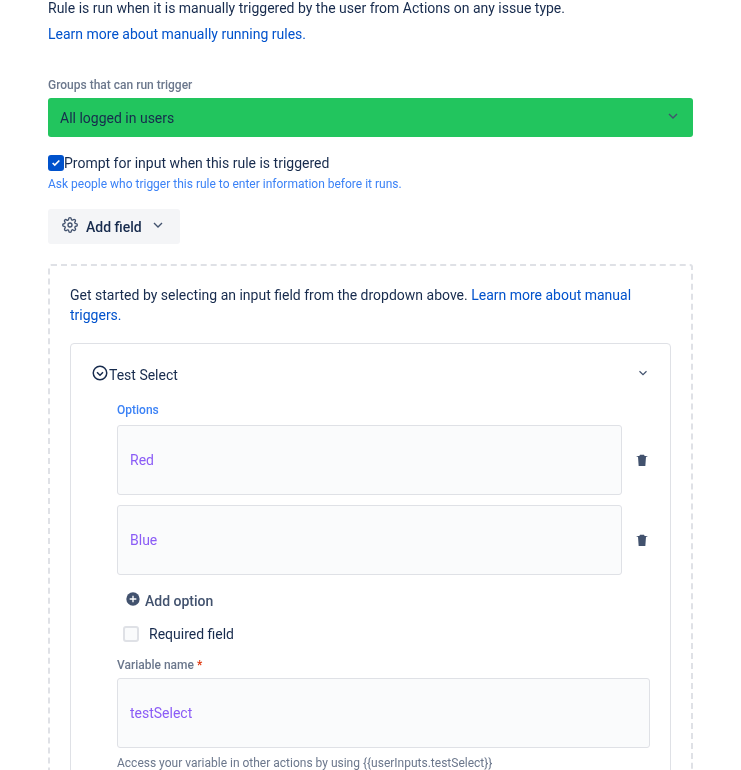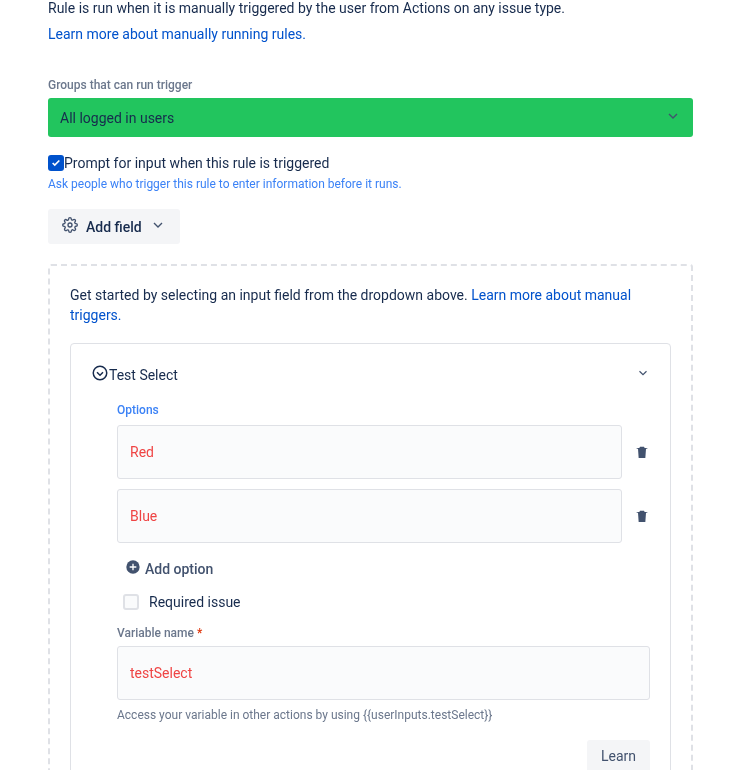--- a/index.html
+++ b/index.html
@@ -91,23 +91,23 @@
     font-size: 12px;
     color: #3b82f6;
     font-weight: 500;
     margin-bottom: 8px;
   }
   .opt-row { display: flex; align-items: center; gap: 12px; margin-bottom: 10px; }
   .text-input {
     flex: 1;
     border: 1px solid #DFE1E6;
     border-radius: 3px;
-    padding: 18px 12px;
+    padding: 26px 12px;
     font-size: 14px;
-    color: #ef4444;
+    color: #8b5cf6;
     background: #FAFBFC;
     font-family: inherit;
   }
   .trash { cursor: pointer; color: #42526E; display: flex; }
   .trash svg { width: 16px; height: 18px; }
   .add-option {
     display: inline-flex;
     align-items: center;
     gap: 4px;
     margin: 6px 0 16px 0;
@@ -224,21 +224,21 @@
           <svg viewBox="0 0 24 24" fill="#42526E">
               <circle cx="12" cy="12" r="10"></circle>
               <path d="M12 7v10M7 12h10" stroke="#fff" stroke-width="2"></path>
             </svg>
         </span>
         <span>Add option</span>
       </div>
 
       <div class="req-row">
         <span class="chk unchecked"></span>
-        <span>Required issue</span>
+        <span>Required field</span>
       </div>
 
       <div class="var-label">
         <span>Variable name</span><span class="req-star"> *</span>
       </div>
       <input class="text-input" style="width: 100%;" value="testSelect">
       <div class="var-hint">Access your variable in other actions by using {{userInputs.testSelect}}</div>
 
       <div class="remove-row">
         <button class="btn-subtle">Learn</button>

